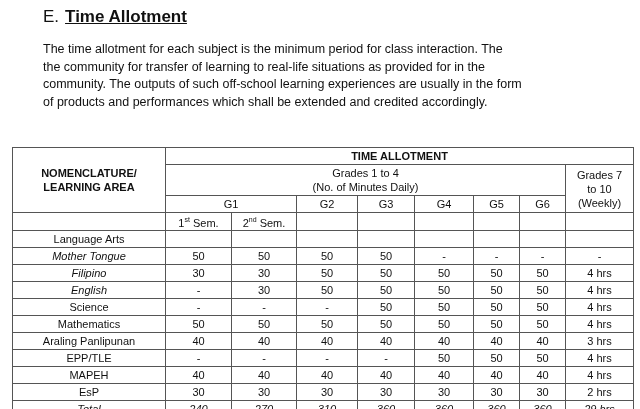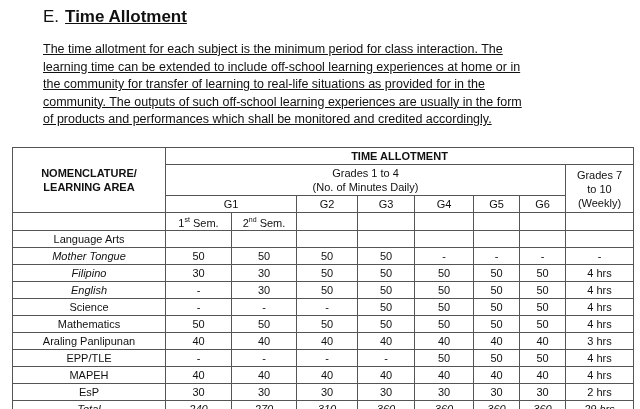--- a/index.html
+++ b/index.html
@@ -1,42 +1,41 @@
 <!DOCTYPE html>
 <html><head>
 <meta charset="utf-8">
 <style>
   html, body { margin:0; padding:0; background:#ffffff; }
   body { width:640px; height:409px; position:relative; overflow:hidden;
          font-family:"Liberation Sans", sans-serif; color:#111; }
   .heading { position:absolute; left:43px; top:7px; font-size:17px; }
   .heading .lbl { font-weight:bold; text-decoration:underline; margin-left:6px; }
-  .para { position:absolute; left:43px; top:41px; width:520px; font-size:12.5px; line-height:17.6px;text-decoration:underline; }
+  .para { position:absolute; left:43px; top:41px; width:520px; font-size:12.5px; line-height:17.6px; }
   .para span { display:block; white-space:nowrap; }
   table { position:absolute; left:12px; top:147px; border-collapse:collapse;
           font-size:11px; table-layout:fixed; }
   td { border:1px solid #555; padding:0 3px; height:16px; line-height:14px; text-align:center; }
   td.left { text-align:center; }
   .bold { font-weight:bold; }
   .it { font-style:italic; }
   sup { font-size:7px; }
 </style>
 </head>
 <body>
 
 <div class="heading">
   <span>E.</span><span class="lbl">Time Allotment</span>
 </div>
 
 <div class="para">
   <span>The time allotment for each subject is the minimum period for class interaction. The</span>
-  <span>learning time can be extended to include off-school learning experiences at home or in</span>
   <span>the community for transfer of learning to real-life situations as provided for in the</span>
   <span>community. The outputs of such off-school learning experiences are usually in the form</span>
-  <span>of products and performances which shall be monitored and credited accordingly.</span>
+  <span>of products and performances which shall be extended and credited accordingly.</span>
 </div>
 
 <table>
   <colgroup>
     <col style="width:153px">
       <col style="width:66px">
       <col style="width:65px">
       <col style="width:61px">
     <col style="width:57px">
       <col style="width:59px">

